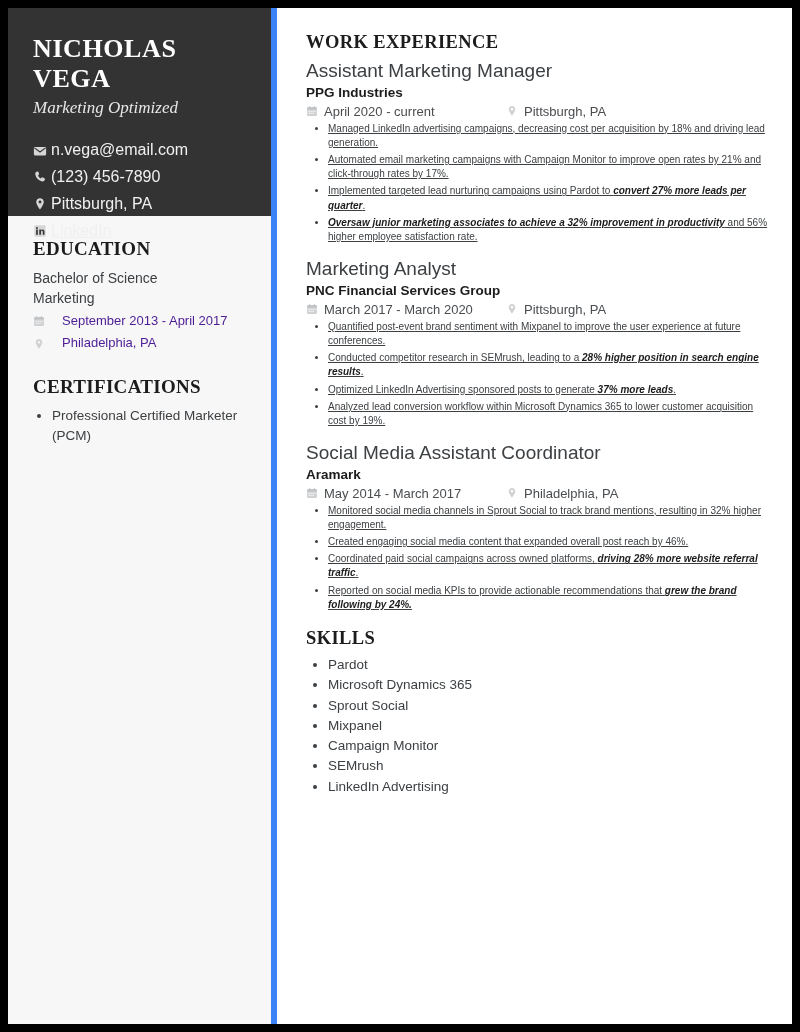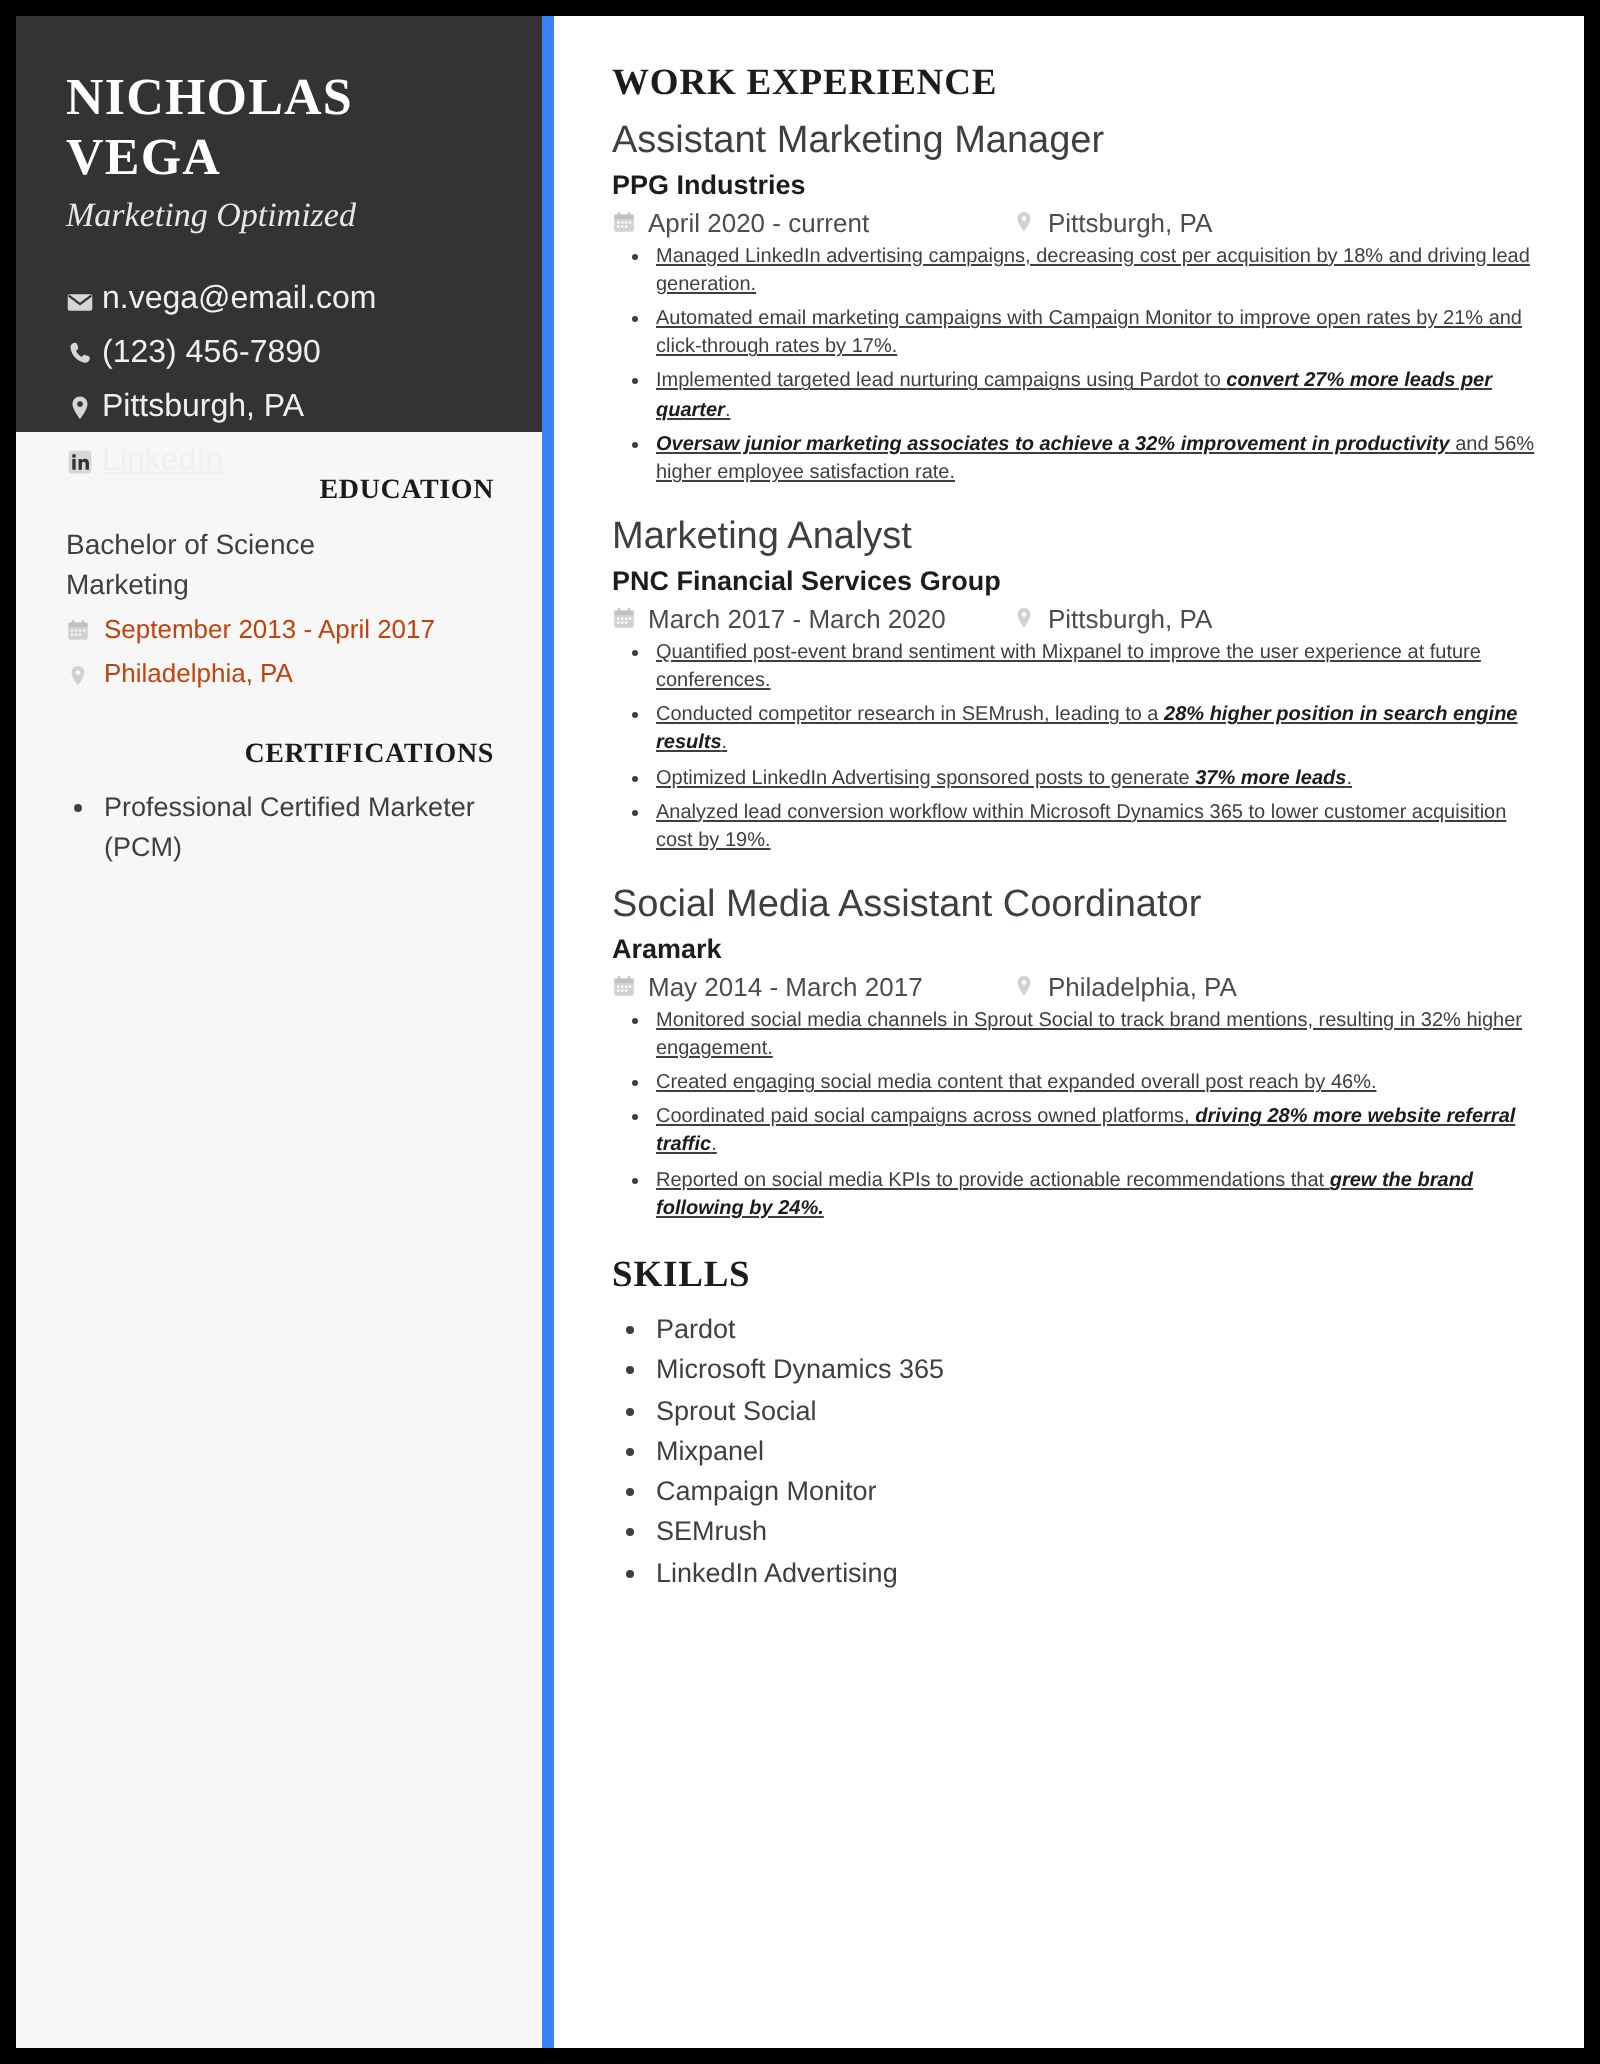--- a/index.html
+++ b/index.html
@@ -59,31 +59,30 @@
     flex:0 0 14px;
   }
   .contact-row .ic svg{display:block;}
   .contact-row a,.contact-row .lnk{
     color:#f0f0f0;text-decoration:underline;
   }
   .side-body{padding:22px 24px 0 25px;}
   .sec-h{
     font-family:"Liberation Serif",serif;
     font-weight:bold;
-    font-size:14px;
+    font-size:19px;
     color:#1c1c1c;
     letter-spacing:.3px;
     margin:0 0 8px 0;
-    text-align:right;
   }
   .edu-deg{font-size:14px;color:#3d4043;line-height:1.45;}
   .edu-school{font-size:14px;font-weight:bold;color:#1c1c1c;line-height:1.4;margin-top:2px;}
   .meta-row{
-    display:flex;align-items:center;gap:7px;
-    font-size:13px;color:#c2410c;line-height:1.6;margin-top:2px;
+    display:flex;align-items:center;gap:17px;
+    font-size:13px;color:#4c1d95;line-height:1.6;margin-top:2px;
   }
   .meta-row .ic{width:12px;height:12px;flex:0 0 12px;display:inline-flex;align-items:center;justify-content:center;}
   .meta-row .ic svg{display:block;}
   ul.bl{margin:0;padding-left:19px;list-style:disc;}
   ul.bl li{font-size:13.5px;color:#3d4043;line-height:1.45;margin-bottom:1px;}
   .cert-block{margin-top:22px;}
 
   .main{
     position:absolute;left:270px;top:0;
     width:514px;height:1016px;

